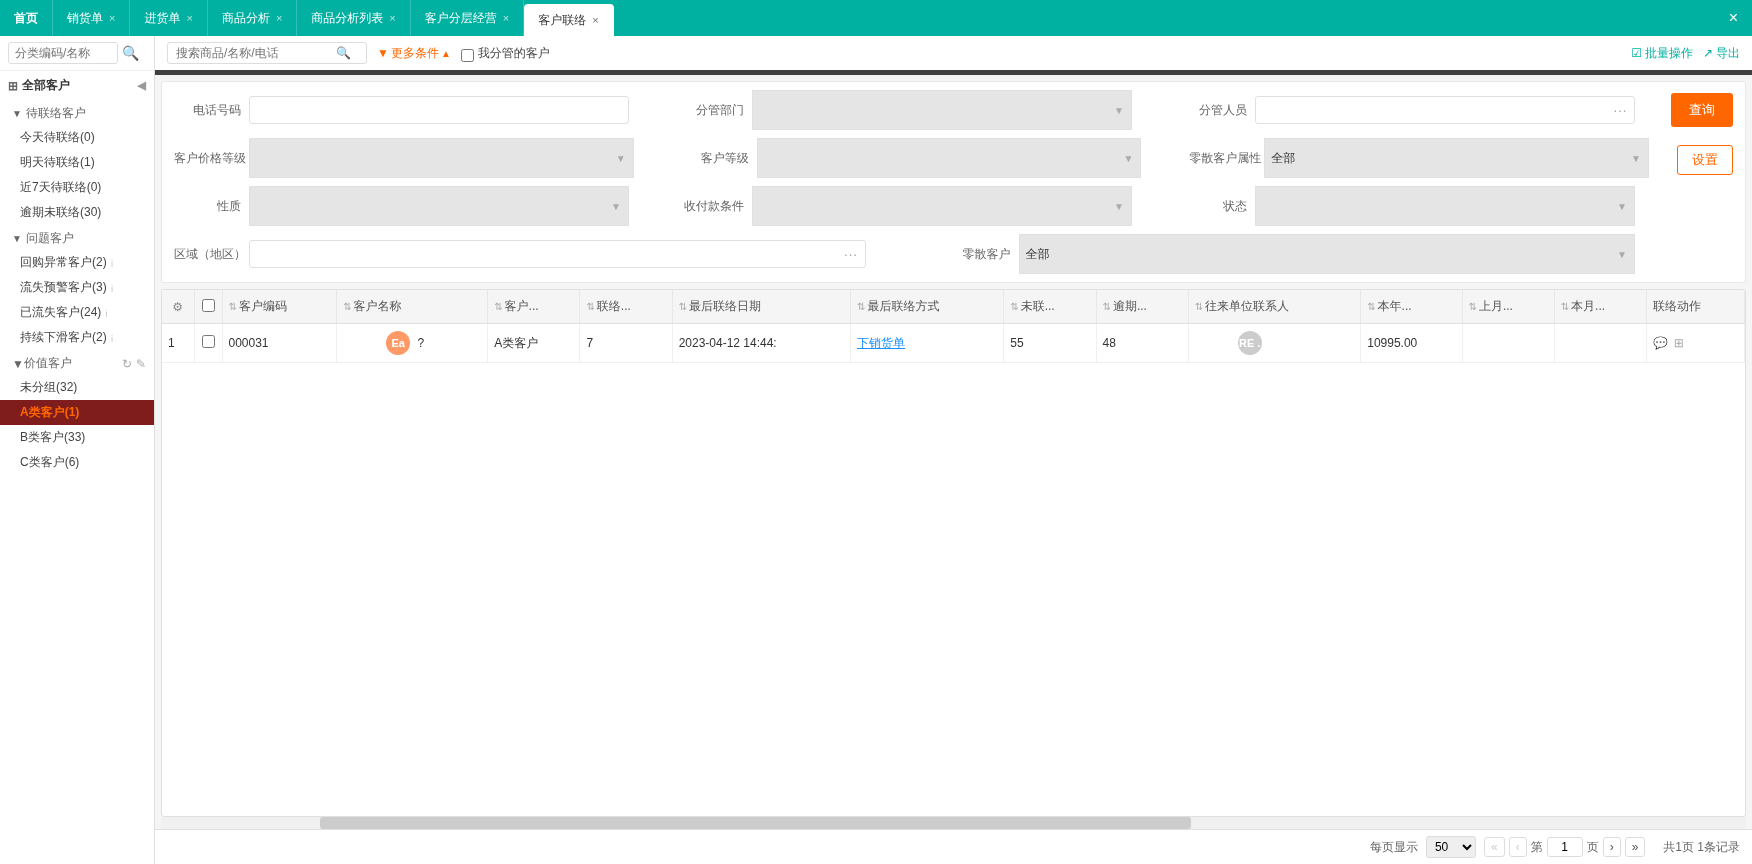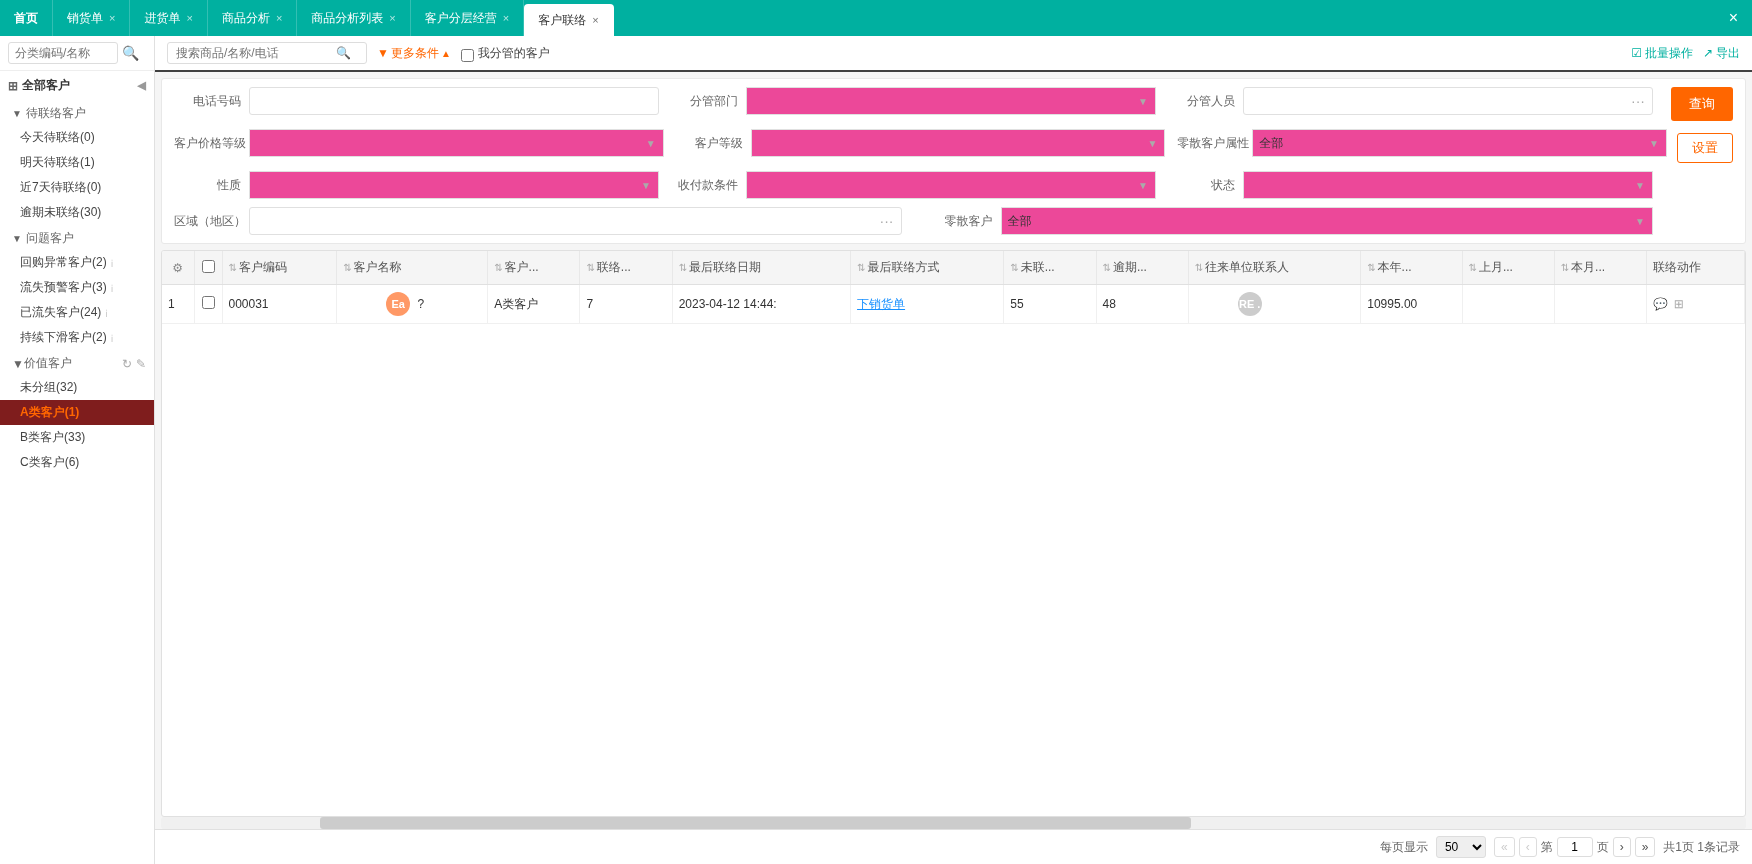--- a/index.html
+++ b/index.html
@@ -113,21 +113,21 @@
       background: #f5f5f5;
       overflow: hidden;
     }
 
     
     .search-bar {
       display: flex;
       align-items: center;
       padding: 6px 12px;
       background: #fff;
-      border-bottom: 2px solid #404040;
+      border-bottom: 5px solid #404040;
       gap: 10px;
     }
     .search-input-wrap {
       display: flex;
       align-items: center;
       border: 1px solid #ddd;
       border-radius: 3px;
       padding: 3px 8px;
       width: 200px;
     }
@@ -171,23 +171,23 @@
     
     .filter-panel {
       background: #fff;
       border: 1px solid #e8e8e8;
       margin: 6px;
       padding: 8px 12px;
       border-radius: 3px;
     }
     .filter-row {
       display: flex;
-      align-items: flex-start;
+      align-items: center;
       margin-bottom: 8px;
-      gap: 0;
+      gap: 18px;
     }
     .filter-row:last-child { margin-bottom: 0; }
     .filter-cell {
       display: flex;
       align-items: center;
       flex: 1;
     }
     .filter-label {
       color: #666;
       width: 75px;
@@ -206,22 +206,22 @@
       height: 28px;
     }
     .filter-select {
       flex: 1;
       border: 1px solid #e0e0e0;
       border-radius: 0;
       padding: 4px 6px;
       font-size: 12px;
       outline: none;
       color: #333;
-      height: 28px;
-      background: #ec4899;
+      height: 40px;
+      background: #e5e5e5;
       appearance: none;
       cursor: pointer;
       position: relative;
     }
     .filter-select-wrap {
       flex: 1;
       position: relative;
       display: flex;
       align-items: center;
     }
@@ -360,21 +360,21 @@
     .footer-bar .page-nav button:disabled { color: #ccc; cursor: default; }
     .footer-bar .page-input {
       border: 1px solid #ddd;
       border-radius: 3px;
       padding: 2px 4px;
       width: 36px;
       text-align: center;
       font-size: 12px;
       outline: none;
     }
-    .footer-bar .total-info { color: #666; }
+    .footer-bar .total-info { color: #666; margin-left: 10px; }
 
     .name-avatar {
       display: inline-flex;
       align-items: center;
       justify-content: center;
       width: 24px;
       height: 24px;
       border-radius: 50%;
       font-size: 11px;
       font-weight: bold;

